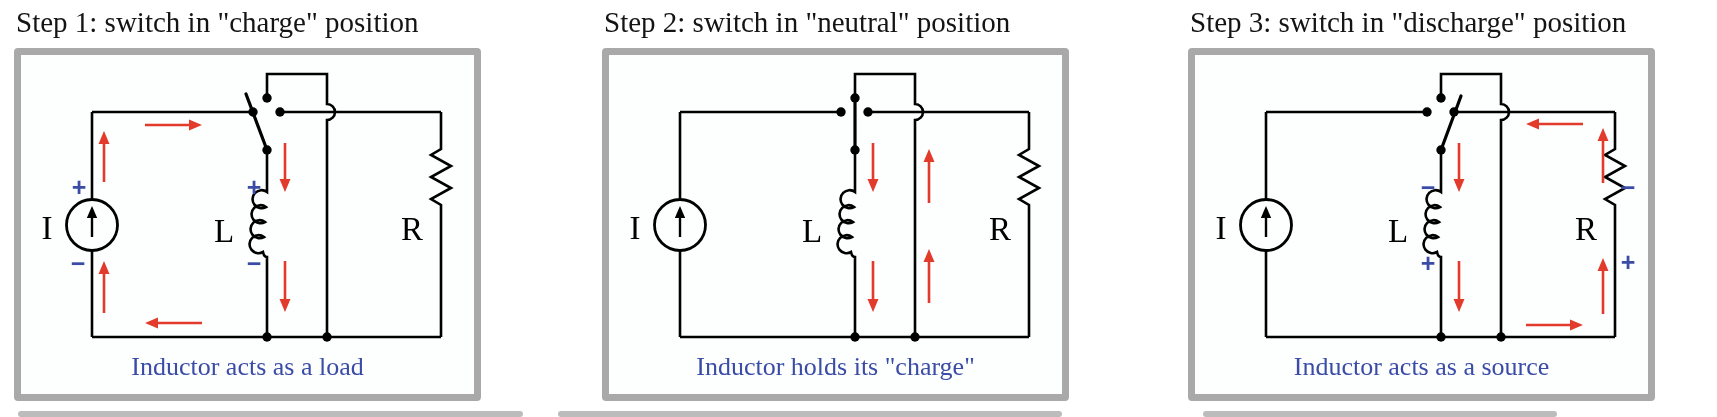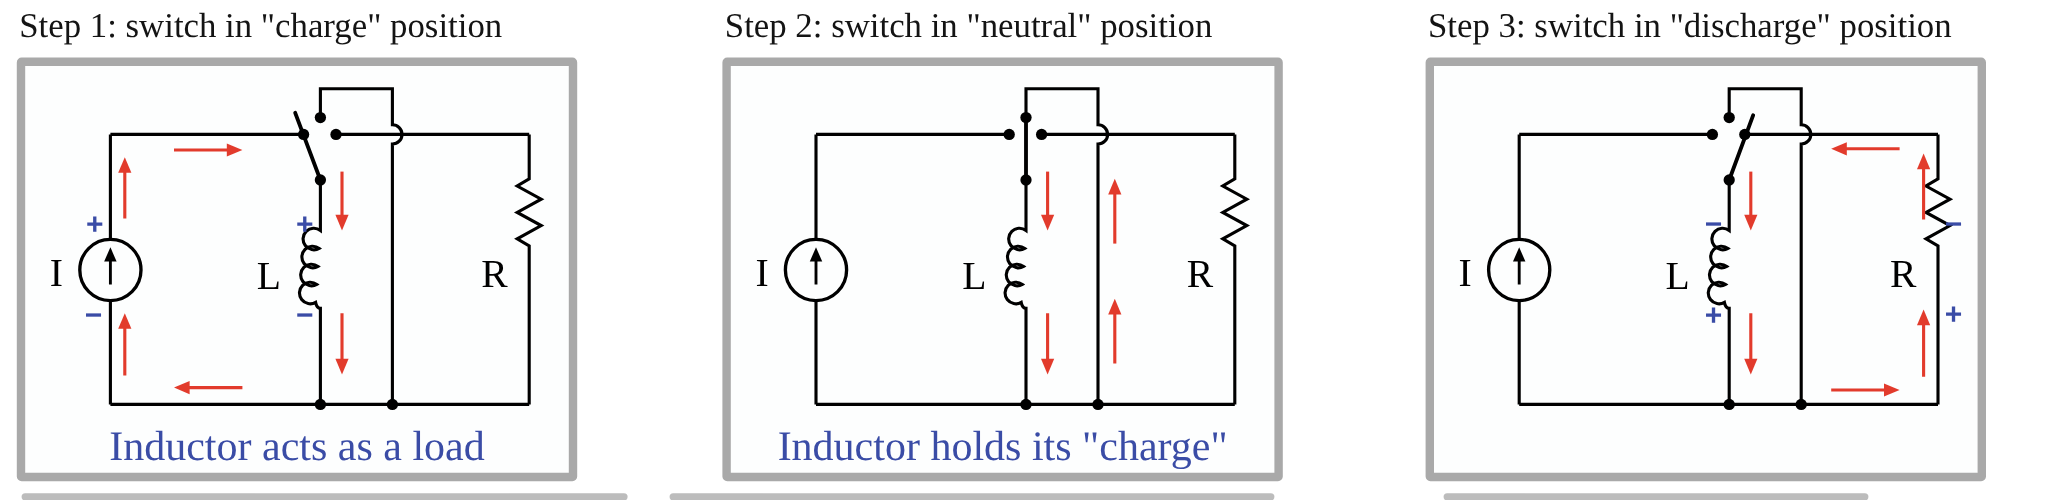--- a/index.html
+++ b/index.html
@@ -6,21 +6,21 @@
   .page{position:relative;width:1717px;height:417px;background:#ffffff;
         font-family:"Liberation Serif",serif;overflow:hidden;}
   .panel{position:absolute;top:0;width:470px;height:417px;}
   .panel-title{position:absolute;top:7px;left:2px;font-size:29px;line-height:1.1;
                color:#141414;white-space:nowrap;}
   .circuit-box{position:absolute;left:0;top:48px;width:467px;height:353px;
                box-sizing:border-box;border:7px solid #a9a9a9;border-radius:4px;
                background:#fdfefe;}
   .circuit-svg{position:absolute;left:0;top:0;width:470px;height:417px;}
   .panel-caption{position:absolute;top:352px;left:12px;width:443px;text-align:center;
-                 font-size:35px;color:#3a4ca6;}
+                 font-size:26px;color:#3a4ca6;}
   .strip{position:absolute;top:411px;height:6px;background:#bcbcbc;border-radius:3px;}
 </style>
 </head>
 <body>
 
 <div class="page">
 
   <div class="panel" style="left:14px">
     <div class="panel-title">Step 1: switch in "charge" position</div>
     <div class="circuit-box"></div>
@@ -173,19 +173,20 @@
         </g>
         <g>
           <line x1="415" y1="314" x2="415" y2="267" stroke="#e23b2c" stroke-width="2.6"></line>
           <polygon points="415,258 420.5,271 409.5,271" fill="#e23b2c"></polygon>
         </g>
         <g>
           <line x1="338" y1="325" x2="386" y2="325" stroke="#e23b2c" stroke-width="2.6"></line>
           <polygon points="395,325 382,330.5 382,319.5" fill="#e23b2c"></polygon>
         </g>
       </svg>
+    <div class="panel-caption">Inductor acts as a source</div>
   </div>
 
   <div class="strip" style="left:18px;width:505px"></div>
   <div class="strip" style="left:558px;width:504px"></div>
   <div class="strip" style="left:1203px;width:354px"></div>
 
 </div>
 
 </body></html>

